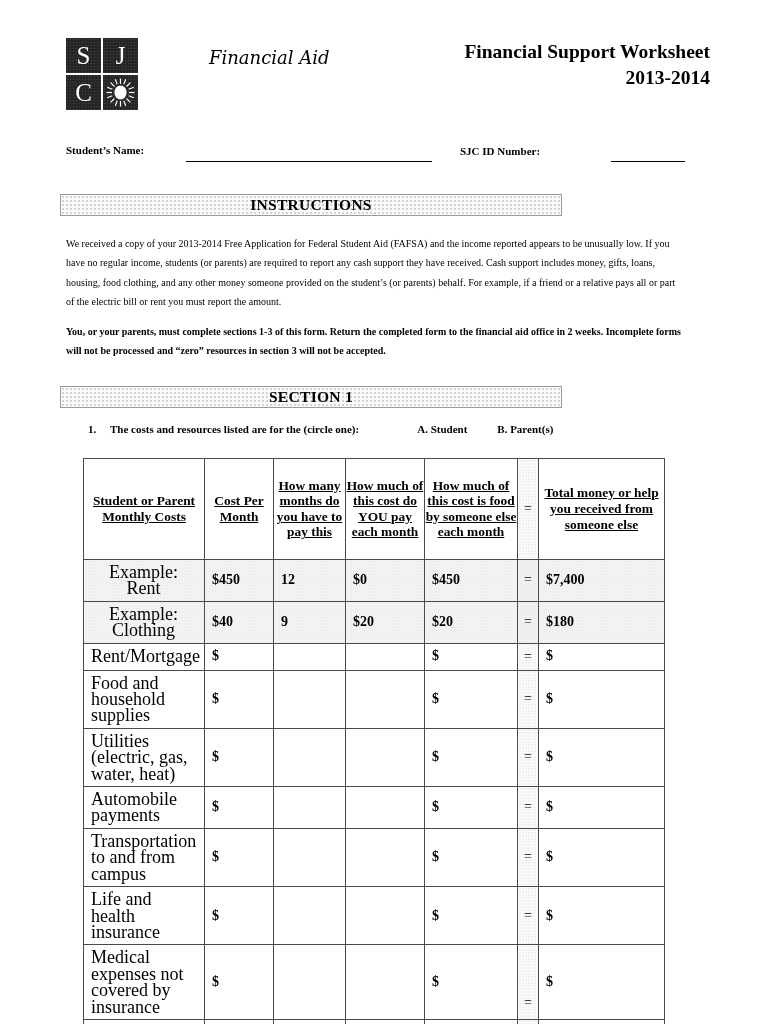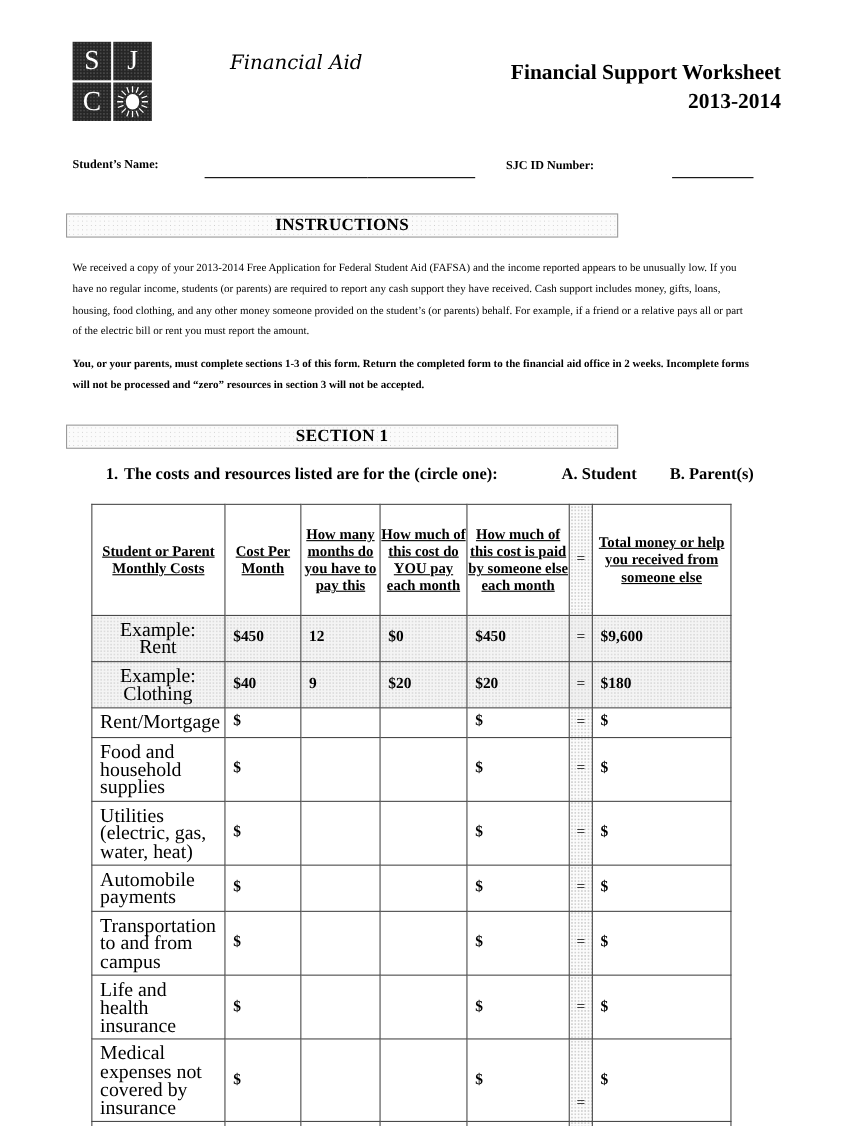--- a/index.html
+++ b/index.html
@@ -91,21 +91,21 @@
     margin-left: 65px;
     font-family: "DejaVu Serif", "Liberation Serif", serif;
     font-style: italic;
     font-size: 18px;
     line-height: 1;
     white-space: nowrap;
   }
 
   .title-block {
     position: absolute;
-    right: 60px; top: 20px;
+    right: 60px; top: 5px;
     text-align: right;
     font-weight: bold;
     font-size: 19.5px;
     line-height: 1.35;
     white-space: nowrap;
   }
 
   
   .name-row {
     position: absolute;
@@ -152,23 +152,22 @@
     text-align: left;
   }
   .para-1 { top: 234px; }
   .para-2 { top: 322px; font-weight: bold; }
 
   .q1 {
     position: absolute;
     left: 88px; top: 423px;
     width: 600px;
     font-weight: bold;
-    font-size: 15px;
+    font-size: 11px;
     white-space: nowrap;
-    text-align: center;
   }
   .q1 .num { display:inline-block; width:22px; }
   .q1 .opt-a { display:inline-block; margin-left:58px; }
   .q1 .opt-b { display:inline-block; margin-left:30px; }
 
   
   .tbl-wrap {
     position: absolute;
     left: 83px; top: 458px;
     width: 581px;
@@ -327,21 +326,21 @@
           <col class="c4">
           <col class="c5">
           <col class="c6">
       </colgroup>
       <thead>
         <tr>
           <td><span class="hd">Student or Parent Monthly Costs</span></td>
           <td><span class="hd">Cost Per Month</span></td>
           <td><span class="hd">How many months do you have to pay this</span></td>
           <td><span class="hd">How much of this cost do YOU pay each month</span></td>
-          <td><span class="hd">How much of this cost is paid by someone else each month</span></td>
+          <td><span class="hd">How much of this cost is food by someone else each month</span></td>
           <td class="eq">=</td>
           <td><span class="hd">Total money or help you received from someone else</span></td>
         </tr>
       </thead>
       <tbody id="cost-body">
           <tr class="example h-1">
             <td>
               <span class="lbl center">Example: Rent</span>
             </td>
             <td>
@@ -351,21 +350,21 @@
               <span class="cell">12</span>
             </td>
             <td>
               <span class="cell">$0</span>
             </td>
             <td>
               <span class="cell">$450</span>
             </td>
             <td class="eq">=</td>
             <td>
-              <span class="cell">$9,600</span>
+              <span class="cell">$7,400</span>
             </td>
           </tr>
           <tr class="example h-1">
             <td>
               <span class="lbl center">Example: Clothing</span>
             </td>
             <td>
               <span class="cell">$40</span>
             </td>
             <td>

